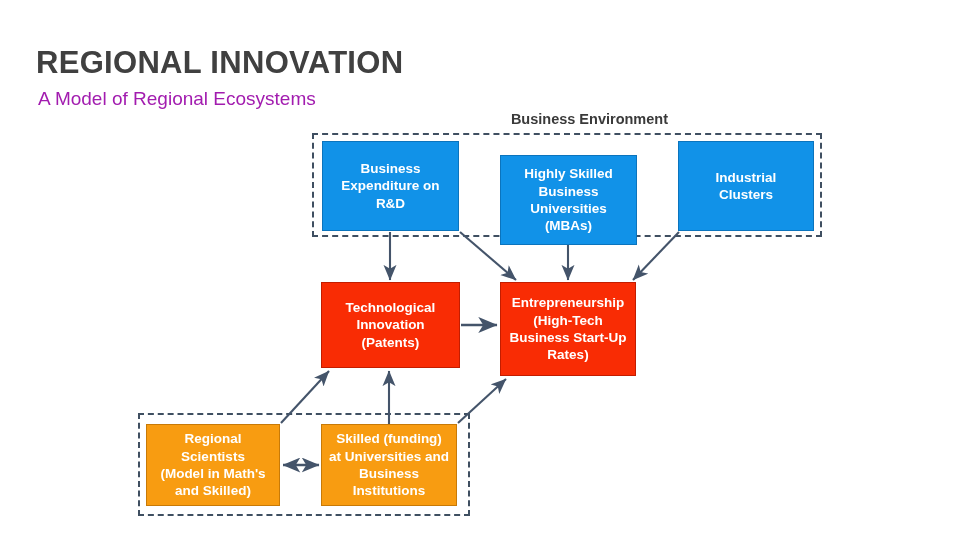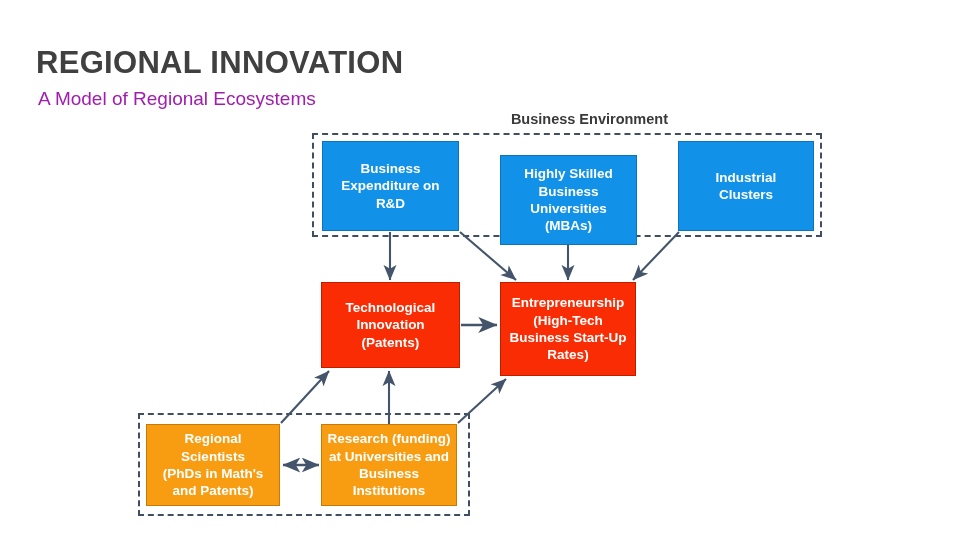--- a/index.html
+++ b/index.html
@@ -180,27 +180,27 @@
       <span>Business Start-Up</span><br>
       <span>Rates)</span>
     </span>
   </div>
 
   <div class="group-box" style="left:138px; top:385px; width:332px; height:103px;"></div>
 
   <div class="node orange" style="left:146px; top:396px; width:134px; height:82px;">
     <span class="node-text">
       <span>Regional Scientists</span><br>
-      <span>(PhDs in Math's</span><br>
-      <span>and Patents)</span>
+      <span>(Model in Math's</span><br>
+      <span>and Skilled)</span>
     </span>
   </div>
 
   <div class="node orange" style="left:321px; top:396px; width:136px; height:82px;">
     <span class="node-text">
-      <span>Research (funding)</span><br>
+      <span>Skilled (funding)</span><br>
       <span>at Universities and</span><br>
       <span>Business Institutions</span>
     </span>
   </div>
 
 
 </div>
 
 </body></html>

